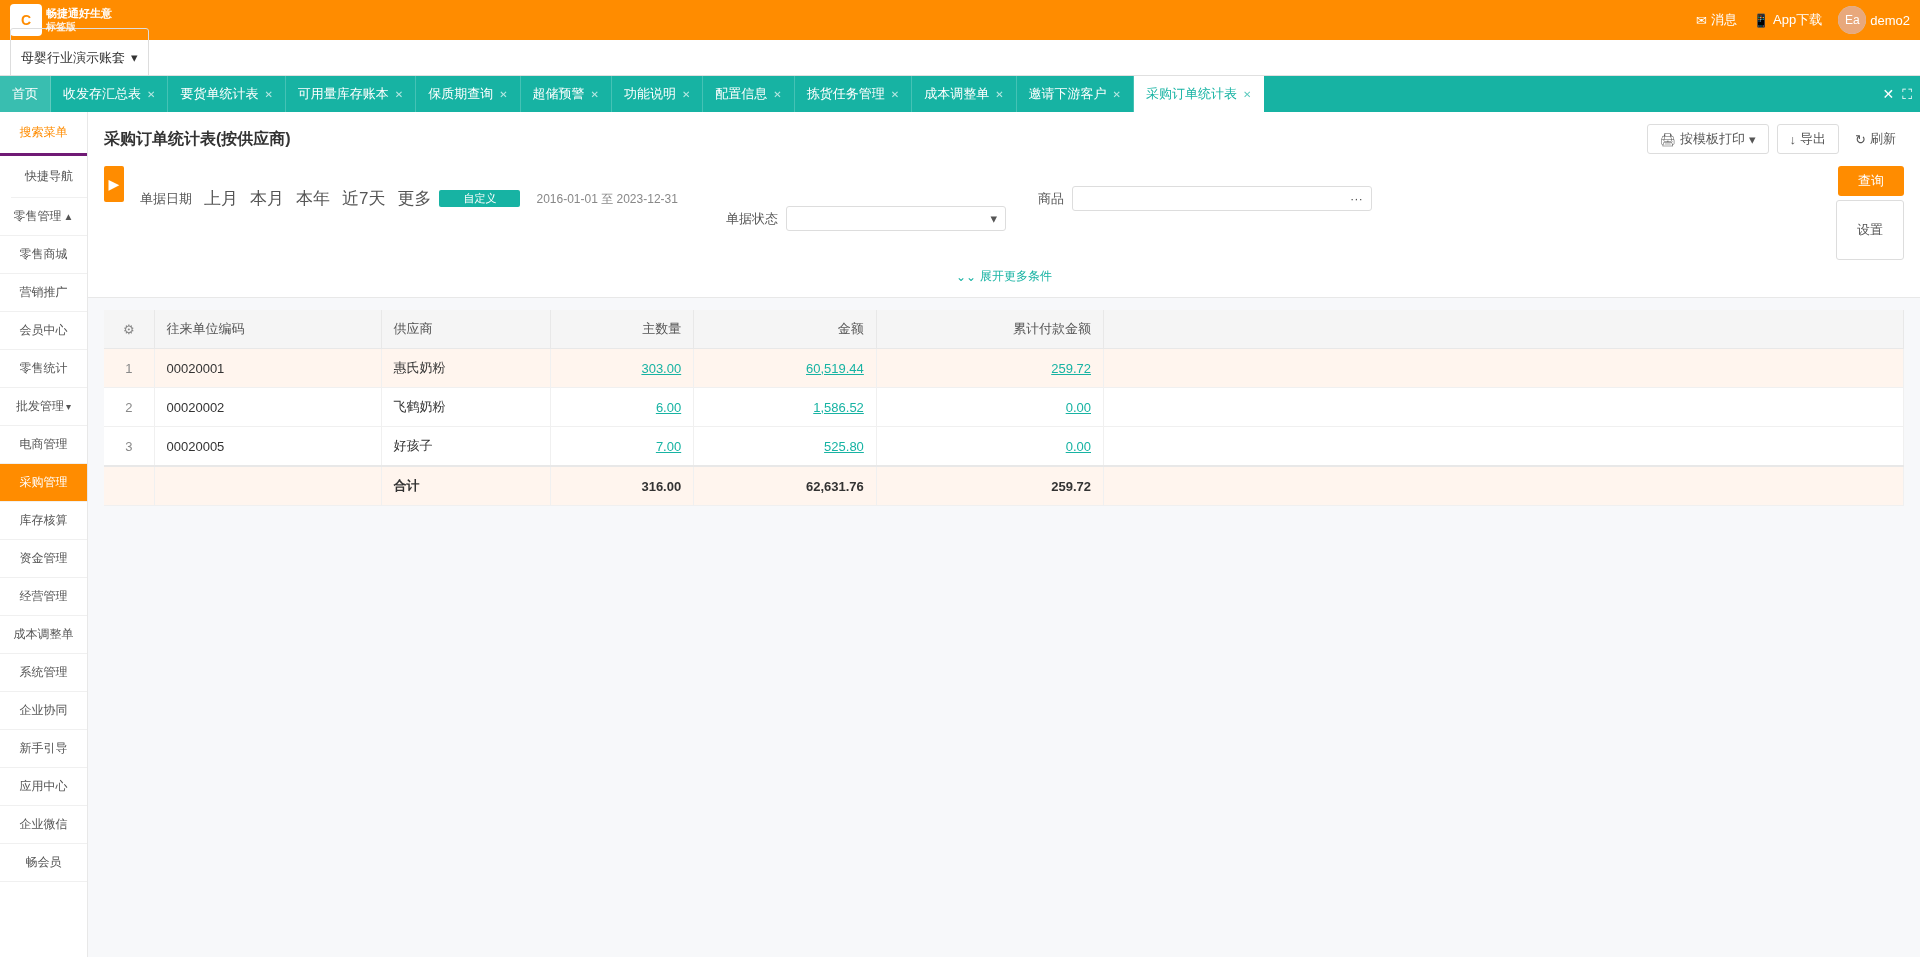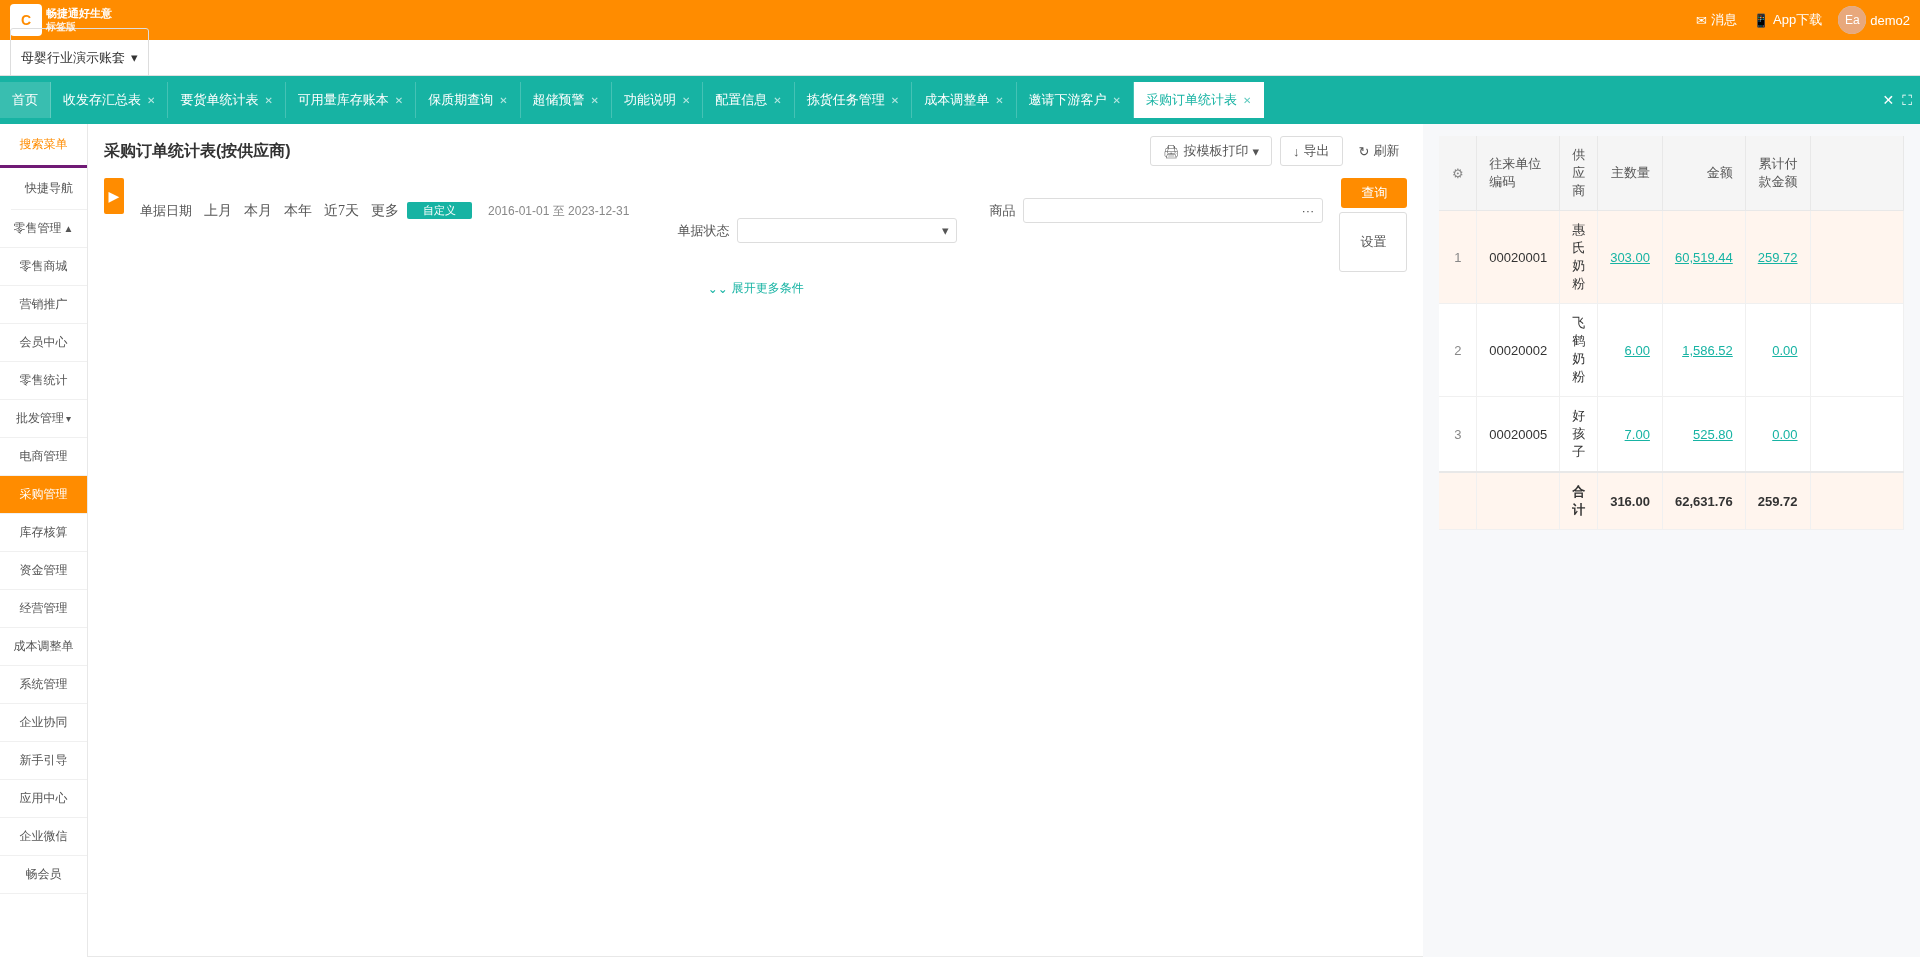--- a/index.html
+++ b/index.html
@@ -12,60 +12,60 @@
     .logo-text { color: white; font-size: 11px; line-height: 1.2; }
     .top-bar-right { margin-left: auto; display: flex; align-items: center; gap: 16px; color: white; font-size: 13px; }
     .top-bar-right span { cursor: pointer; display: flex; align-items: center; gap: 4px; }
     .user-avatar { width: 28px; height: 28px; border-radius: 50%; background: #ccc; display: flex; align-items: center; justify-content: center; font-size: 11px; color: #333; overflow: hidden; }
 
     
     .dropdown-bar { height: 36px; background: #fff; border-bottom: 1px solid #e0e0e0; display: flex; align-items: center; padding: 0 10px; flex-shrink: 0; }
     .dropdown-selector { display: flex; align-items: center; gap: 6px; font-size: 13px; color: #333; cursor: pointer; border: 1px solid #ddd; padding: 20px 10px; border-radius: 3px; }
 
     
-    .tab-bar { height: 48px; background: #17b3a3; display: flex; align-items: center; flex-shrink: 0; overflow: hidden; }
+    .tab-bar { height: 36px; background: #17b3a3; display: flex; align-items: center; flex-shrink: 0; overflow: hidden; }
     .tab-item { height: 36px; display: flex; align-items: center; padding: 0 12px; color: white; font-size: 13px; cursor: pointer; white-space: nowrap; gap: 4px; border-right: 1px solid rgba(255,255,255,0.2); }
     .tab-item.home { background: rgba(255,255,255,0.15); }
     .tab-item.active { background: white; color: #17b3a3; }
     .tab-item .close-x { font-size: 10px; opacity: 0.7; margin-left: 2px; }
     .tab-bar-actions { margin-left: auto; display: flex; align-items: center; padding-right: 8px; gap: 8px; color: white; font-size: 16px; cursor: pointer; }
 
     
     .main-layout { display: flex; flex: 1; overflow: hidden; }
 
     
     .sidebar { width: 88px; background: white; border-right: 1px solid #e8e8e8; display: flex; flex-direction: column; flex-shrink: 0; overflow-y: auto; }
     .sidebar-item { padding: 10px 4px; text-align: center; font-size: 12px; color: #555; cursor: pointer; border-bottom: 1px solid #f0f0f0; }
     .sidebar-item.active { background: #ff8c00; color: white; }
     .sidebar-item.has-arrow { display: flex; align-items: center; justify-content: center; gap: 2px; }
     .sidebar-search { padding: 12px 8px; text-align: center; font-size: 12px; color: #ff8c00; cursor: pointer; border-bottom: 3px solid #701a75; }
     .sidebar-nav { padding: 12px 8px; text-align: center; font-size: 12px; color: #555; cursor: pointer; border-bottom: 1px solid #f0f0f0; margin-left: 11px; }
 
     
-    .content-area { flex: 1; display: flex; overflow: hidden; background: #f7f8fa; }
+    .content-area { flex: 1; display: flex; flex-direction: column; overflow: hidden; background: #f7f8fa; }
 
     
     .page-header { background: white; padding: 12px 16px 0 16px; border-bottom: 1px solid #e8e8e8; flex-shrink: 0; }
     .page-title-row { display: flex; align-items: center; justify-content: space-between; margin-bottom: 12px; }
     .page-title { font-size: 16px; font-weight: bold; color: #333; }
     .header-actions { display: flex; align-items: center; gap: 8px; }
     .btn-print { display: flex; align-items: center; gap: 4px; border: 1px solid #ddd; background: white; padding: 5px 12px; border-radius: 3px; cursor: pointer; font-size: 13px; color: #555; }
     .btn-export { display: flex; align-items: center; gap: 4px; border: 1px solid #ddd; background: white; padding: 5px 12px; border-radius: 3px; cursor: pointer; font-size: 13px; color: #555; }
     .btn-refresh { display: flex; align-items: center; gap: 4px; border: none; background: none; padding: 5px 8px; cursor: pointer; font-size: 13px; color: #555; }
     .btn-query { background: #ff8c00; color: white; border: none; padding: 6px 20px; border-radius: 3px; cursor: pointer; font-size: 13px; }
     .btn-settings { background: white; color: #555; border: 1px solid #ddd; padding: 20px 20px; border-radius: 3px; cursor: pointer; font-size: 13px; }
 
     
     .filter-area { background: white; padding: 12px 16px; flex-shrink: 0; }
     .filter-row { display: flex; align-items: center; gap: 16px; flex-wrap: wrap; }
     .filter-group { display: flex; align-items: center; gap: 8px; }
     .filter-label { font-size: 13px; color: #555; white-space: nowrap; }
     .date-shortcuts { display: flex; align-items: center; gap: 4px; }
-    .date-shortcut { font-size: 14px; color: #555; cursor: pointer; padding: 2px 4px; font-family: Liberation Serif, serif; }
-    .date-custom-tag { background: #17b3a3; color: white; font-size: 11px; padding: 1px 16px; border-radius: 2px; cursor: pointer; }
+    .date-shortcut { font-size: 17px; color: #555; cursor: pointer; padding: 2px 4px; }
+    .date-custom-tag { background: #17b3a3; color: white; font-size: 11px; padding: 1px 24px; border-radius: 2px; cursor: pointer; }
     .date-range { font-size: 12px; color: #888; display: block; margin-top: 2px; }
     .filter-select { border: 1px solid #ddd; border-radius: 3px; padding: 4px 8px; font-size: 13px; min-width: 200px; color: #555; display: flex; align-items: center; justify-content: space-between; cursor: pointer; }
     .expand-more { display: flex; align-items: center; justify-content: center; margin-top: 8px; }
     .expand-btn { color: #17b3a3; font-size: 12px; cursor: pointer; border: none; background: none; display: flex; align-items: center; gap: 4px; }
     .toggle-arrow { color: #ff8c00; background: #ff8c00; color: white; width: 20px; height: 36px; display: flex; align-items: center; justify-content: center; cursor: pointer; border-radius: 2px; font-size: 14px; flex-shrink: 0; }
 
     
     .table-area { flex: 1; overflow: auto; padding: 12px 16px; }
     .data-table { width: 100%; border-collapse: collapse; background: white; }
     .data-table th { background: #f5f5f5; padding: 10px 12px; text-align: left; font-size: 13px; color: #555; font-weight: normal; border-bottom: 1px solid #e8e8e8; border-right: 1px solid #e8e8e8; }

